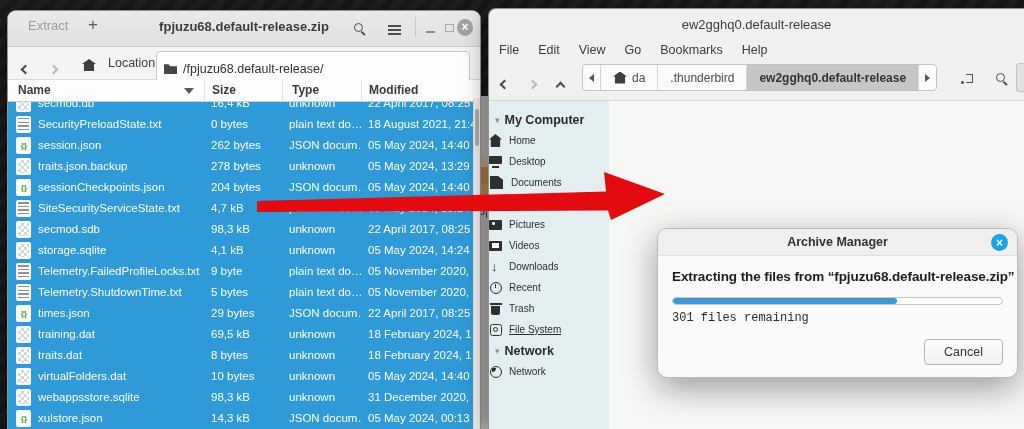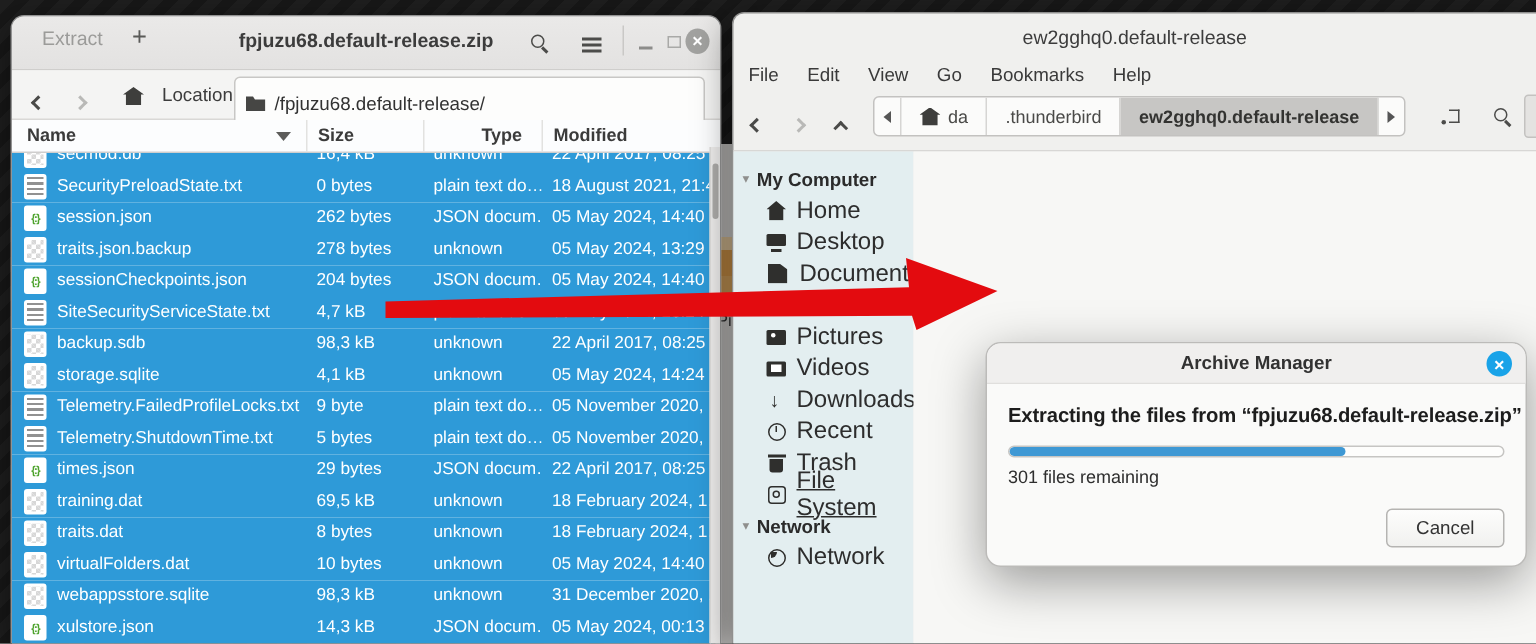--- a/index.html
+++ b/index.html
@@ -57,21 +57,21 @@
   .aw-loclabel { position:absolute; left:100px; top:9px; font-size:12.5px; color:#3c3c3c; }
   .aw-entry { position:absolute; left:148px; top:4px; width:314px; height:35px; background:#fdfdfc; border:1px solid #c8c7c5; border-radius:4px; display:flex; align-items:center; padding:0 7px; gap:6px; }
   .icon-folder { display:inline-block; width:13px; height:11px; background:#464644;
     clip-path:polygon(0 12%,36% 12%,46% 30%,100% 30%,100% 100%,0 100%); flex:0 0 13px; }
   .aw-path { font-size:12.5px; color:#323232; white-space:nowrap; }
 
   .aw-header { position:relative; height:22px; background:#fcfdfe; border-bottom:1px solid #cfcecd; z-index:3; font-size:12px; font-weight:bold; color:#3b3b3b; }
   .hcell { position:absolute; top:0; line-height:21px; padding-left:10px; }
   .h-name { left:0; width:196px; }
   .h-size { left:196px; width:78px; border-left:1px solid #e2e2e0; padding-left:7px; }
-  .h-type { left:274px; width:79px; border-left:1px solid #e2e2e0; padding-left:25px;text-align:center; }
+  .h-type { left:274px; width:79px; border-left:1px solid #e2e2e0; padding-left:9px; }
   .h-mod  { left:353px; width:111px; border-left:1px solid #e2e2e0; padding-left:7px; }
   .sort-arrow { position:absolute; left:176px; top:8px; width:0; height:0; border-left:5px solid transparent; border-right:5px solid transparent; border-top:6px solid #5c5c5a; }
 
   .aw-list { position:absolute; left:0; top:87px; right:0; bottom:0; overflow:hidden; background:#fafaf9; }
   .aw-rows { margin-top:-5px; }
   .row { position:relative; height:21px; background:#2e9ad8; width:467px; color:#fff; font-size:11.5px; }
   .rc { position:absolute; top:0; line-height:21px; white-space:nowrap; overflow:hidden; }
   .rc-name { left:30px; width:165px; }
   .rc-size { left:203px; width:70px; }
   .rc-type { left:281px; width:72px; }
@@ -115,21 +115,21 @@
   .icon-locentry::after { content:""; position:absolute; left:0; bottom:1px; width:3px; height:3px; background:#4c4c4a; border-radius:50%; }
   .fm-locbtn { position:absolute; left:472px; top:10px; }
   .fm-search { position:absolute; left:506px; top:10px; }
   .fm-cutbtn { position:absolute; left:527px; top:2px; width:12px; height:29px; background:#e4e3e1; border:1px solid #c3c2c0; border-radius:3px 0 0 3px; }
   .fm-content { position:absolute; left:0; top:91px; right:0; bottom:0; border-top:1px solid #d8d7d5; display:flex; }
   .fm-sidebar { width:120px; background:#e3eef0; flex:0 0 120px; padding-top:8px; }
   .fm-pane { flex:1; background:#f7f7f5; }
 
   .sb-section-hdr { display:flex; align-items:center; gap:5px; padding:4px 4px 4px 6px; font-size:12.5px; font-weight:bold; color:#2b2b2b; height:21px; }
   .sb-exp { font-size:9px; color:#8f8f8d; }
-  .sbitem { display:flex; align-items:center; gap:7px; padding-left:22px; height:21px; font-size:16px; color:#2d2d2d; }
+  .sbitem { display:flex; align-items:center; gap:7px; height:21px; font-size:10px; color:#2d2d2d; }
   .sblabel[data-underline="true"] { text-decoration:underline; }
   .si { position:relative; width:13px; height:13px; flex:0 0 13px; }
   .si[data-icon="home"] { background:#2f2f2d; clip-path:polygon(50% 0,100% 42%,86% 42%,86% 100%,14% 100%,14% 42%,0 42%); }
   .si[data-icon="desktop"]::before { content:""; position:absolute; left:0; top:1px; width:13px; height:8px; background:#2f2f2d; border-radius:1px; }
   .si[data-icon="desktop"]::after { content:""; position:absolute; left:3px; bottom:0; width:7px; height:2px; background:#2f2f2d; box-shadow:2px -1.5px 0 -1px #2f2f2d,-2px -1.5px 0 -1px #2f2f2d; }
   .si[data-icon="document"] { background:#2f2f2d; clip-path:polygon(0 0,62% 0,100% 28%,100% 100%,0 100%); width:11px; margin:0 1px; }
   .si[data-icon="music"]::before { content:"♫"; position:absolute; left:0; top:-1px; font-size:13px; color:#2f2f2d; }
   .si[data-icon="picture"]::before { content:""; position:absolute; inset:1.5px 0; background:#2f2f2d; border-radius:1px; }
   .si[data-icon="picture"]::after { content:""; position:absolute; left:2.5px; top:3.5px; width:3.5px; height:3px; background:#fff; border-radius:50%; }
   .si[data-icon="video"]::before { content:""; position:absolute; inset:1.5px 0; background:#2f2f2d; border-radius:1px; }
@@ -150,21 +150,21 @@
     background:#fafaf9; border:1px solid #bcbbb9; border-radius:10px;
     box-shadow:0 10px 34px rgba(0,0,0,.38);
   }
   .dlg-header { position:relative; height:27px; background:#f0efee; border-bottom:1px solid #e0dfdd; border-radius:9px 9px 0 0; }
   .dlg-title { position:absolute; left:0; right:0; top:0; line-height:27px; text-align:center; font-size:12.5px; font-weight:bold; color:#323232; }
   .dlg-close { position:absolute; right:9px; top:5px; width:17px; height:17px; border-radius:50%; background:#19a3e8; color:#fff; font-size:12px; font-weight:bold; display:flex; align-items:center; justify-content:center; line-height:1; }
   .dlg-body { position:relative; padding:13px 14px 0 14px; }
   .dlg-msg { font-size:13.5px; font-weight:bold; color:#1d1d1d; letter-spacing:-0.1px; white-space:nowrap; }
   .dlg-progress { margin-top:13px; height:8px; background:#fdfdfc; border:1px solid #c6c5c3; border-radius:4px; overflow:hidden; }
   .dlg-fill { height:100%; background:#3e98d4; border-radius:3px; }
-  .dlg-remaining { margin-top:6px; font-size:12px; color:#2e2e2e; }
+  .dlg-remaining { margin-top:6px; font-size:12px; color:#2e2e2e;font-family:Liberation Mono, monospace; }
   .dlg-cancel {
     position:absolute; right:14px; bottom:12px; padding:5px 19px;
     background:linear-gradient(180deg,#fdfdfc,#f1f1ef); border:1px solid #b5b4b2; border-radius:4px;
     font-size:12.5px; color:#333; font-family:inherit;
   }
 
   
   .arrow-overlay { position:absolute; inset:0; z-index:20; pointer-events:none; }
 </style>
 </head>
@@ -262,21 +262,21 @@
         <div class="row">
           <span class="ficon" data-icon="txt"></span>
           <span class="rc rc-name">SiteSecurityServiceState.txt</span>
           <span class="rc rc-size">4,7 kB</span>
           <span class="rc rc-type">plain text do…</span>
           <span class="rc rc-mod">05 May 2024, 13:24</span>
         </div>
 
         <div class="row">
           <span class="ficon" data-icon="unknown"></span>
-          <span class="rc rc-name">backup.sdb</span>
+          <span class="rc rc-name">secmod.sdb</span>
           <span class="rc rc-size">98,3 kB</span>
           <span class="rc rc-type">unknown</span>
           <span class="rc rc-mod">22 April 2017, 08:25</span>
         </div>
 
         <div class="row">
           <span class="ficon" data-icon="unknown"></span>
           <span class="rc rc-name">storage.sqlite</span>
           <span class="rc rc-size">4,1 kB</span>
           <span class="rc rc-type">unknown</span>

